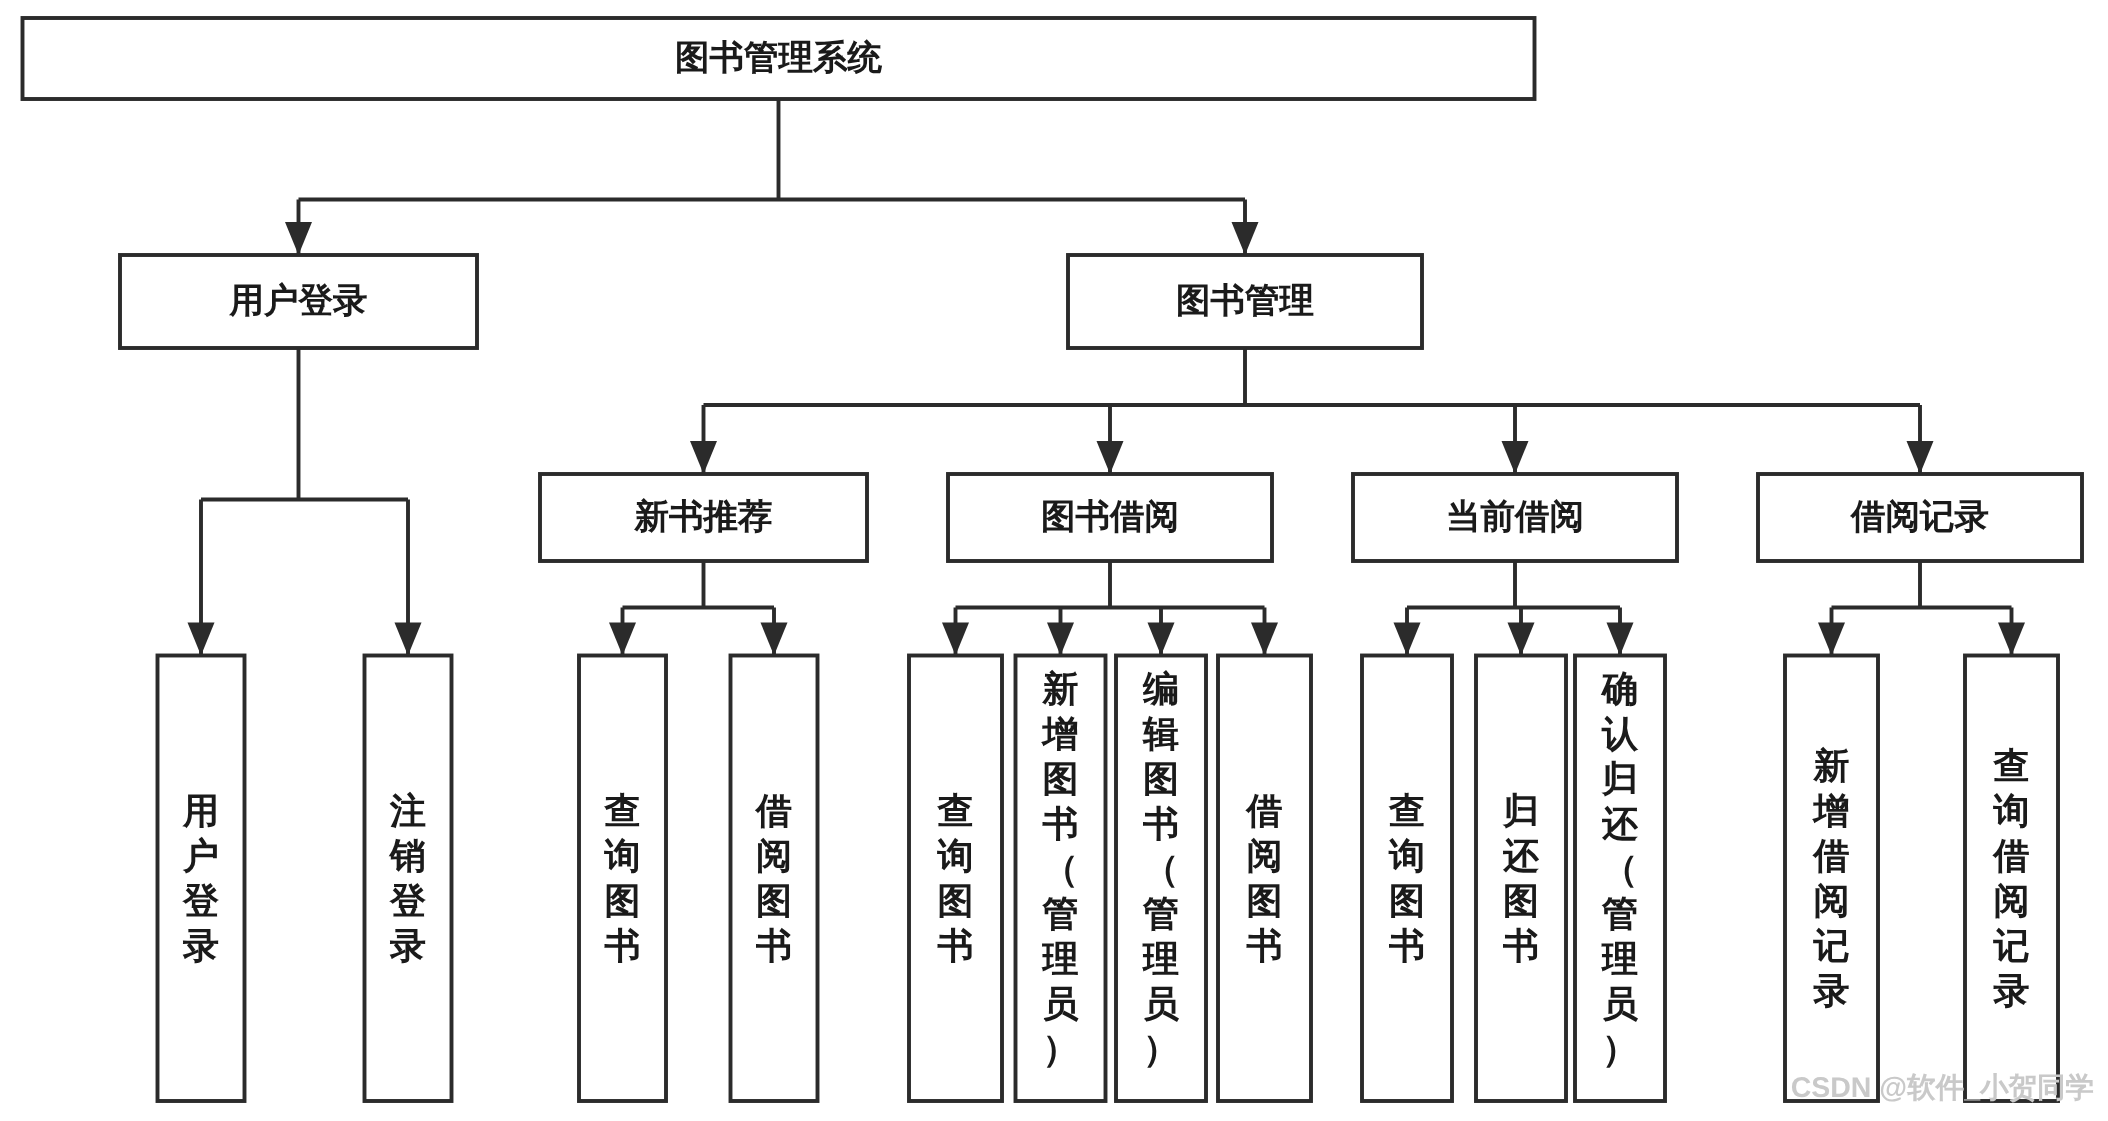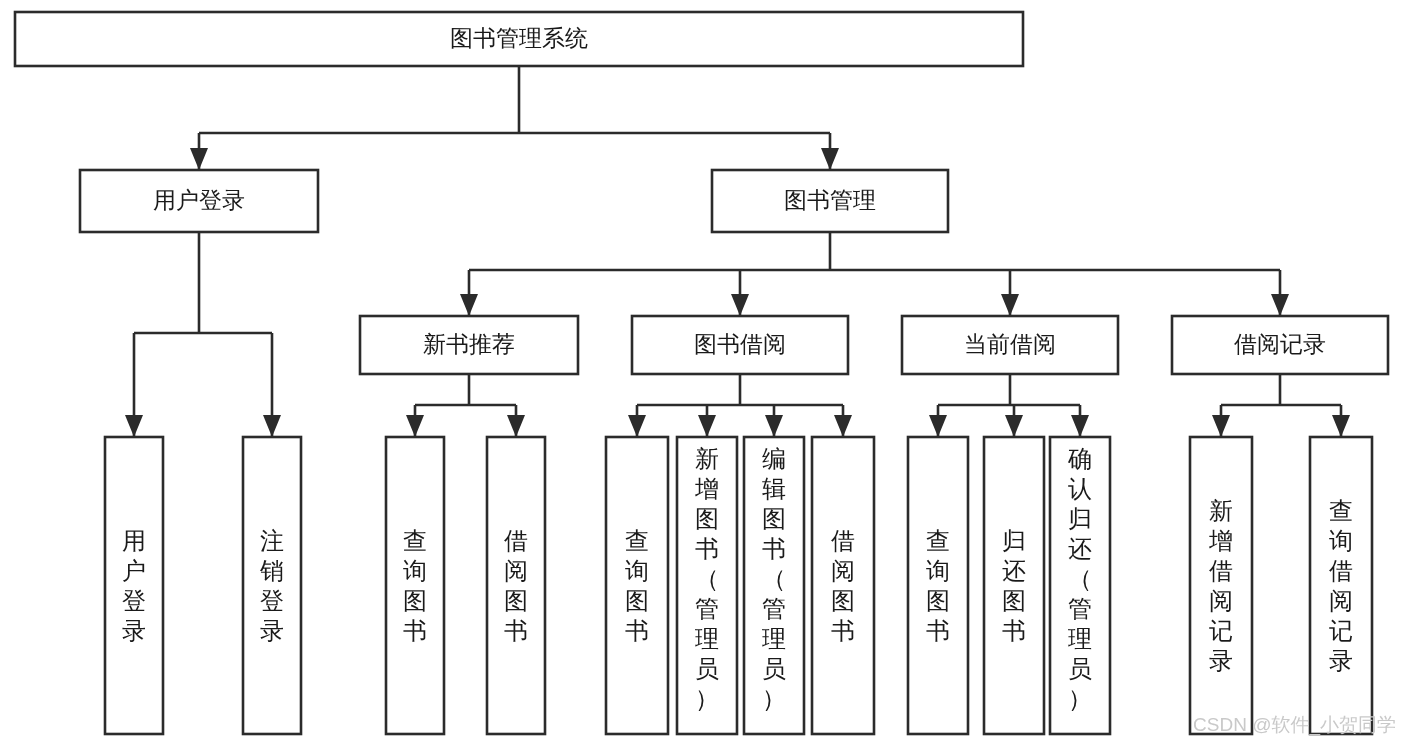--- a/index.html
+++ b/index.html
@@ -10,20 +10,21 @@
   }
   body {
     font-family: "Liberation Sans", "DejaVu Sans", sans-serif;
   }
   #diagram-root {
     position: relative;
     width: 1405px;
     height: 747px;
     background: #ffffff;
     overflow: hidden;
+    font-weight: bold;
   }
   svg.diagram-canvas {
     position: absolute;
     left: 0;
     top: 0;
     width: 1405px;
     height: 747px;
     display: block;
   }
   .node-box {

